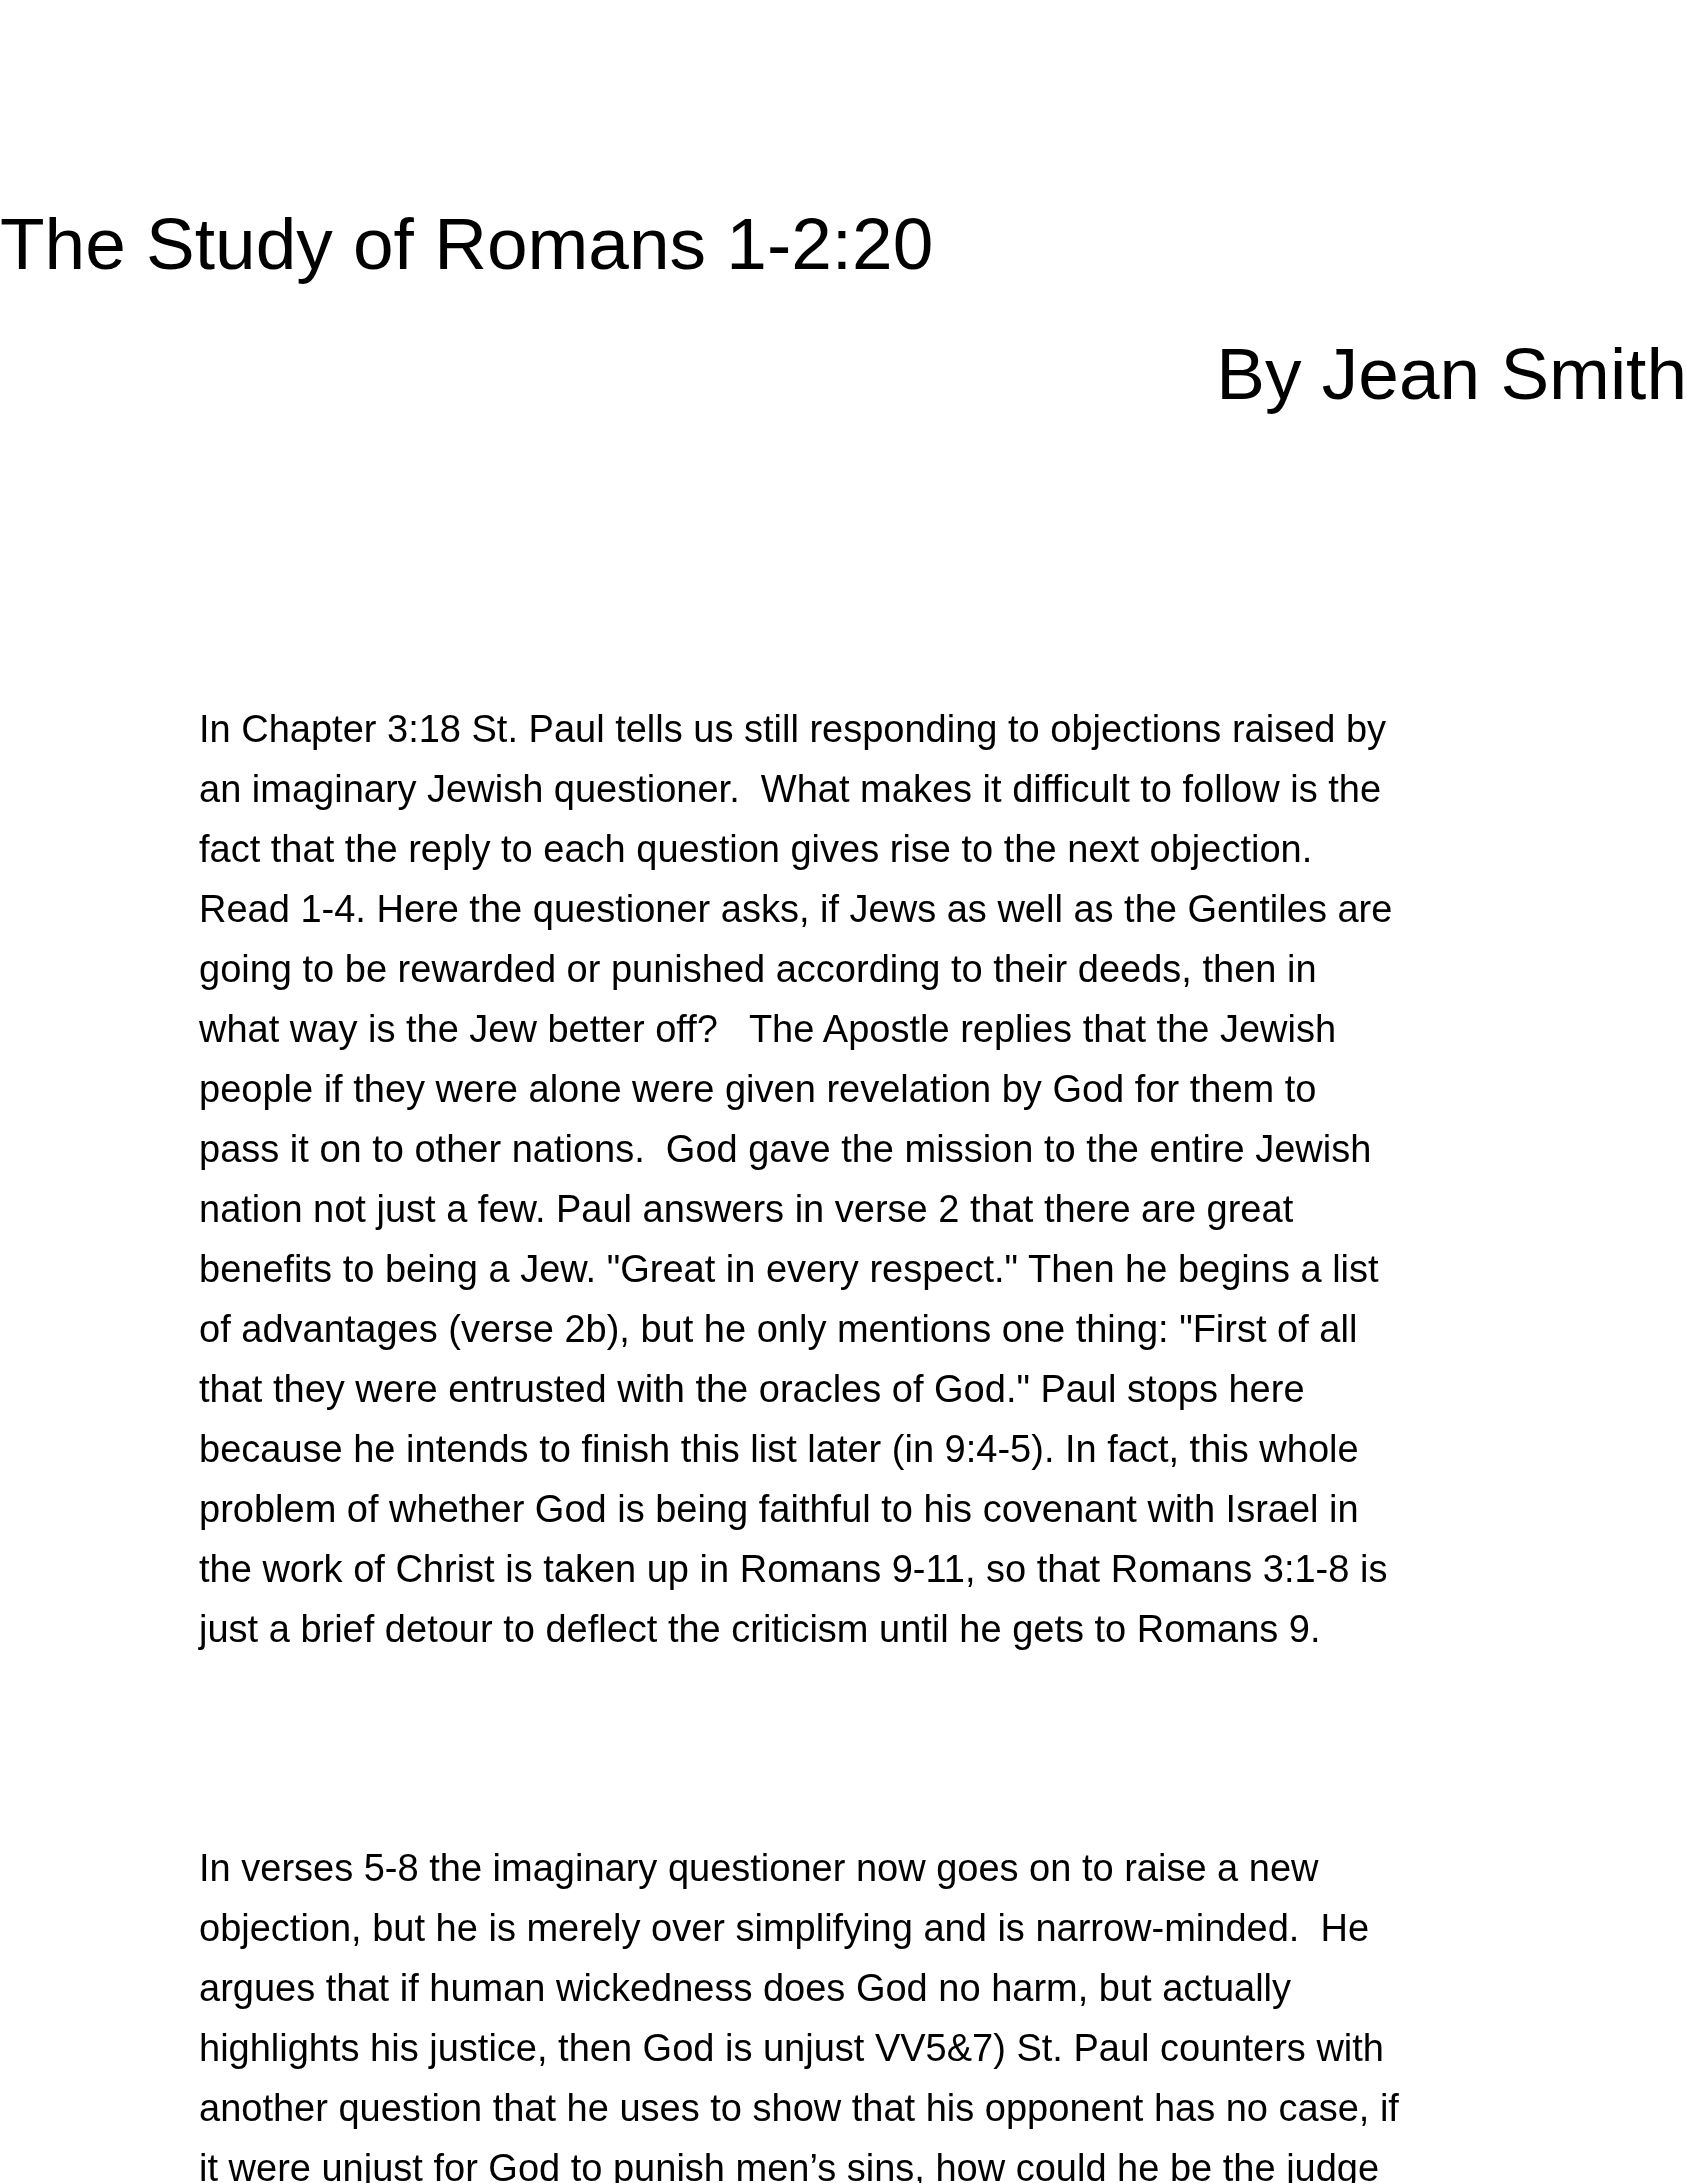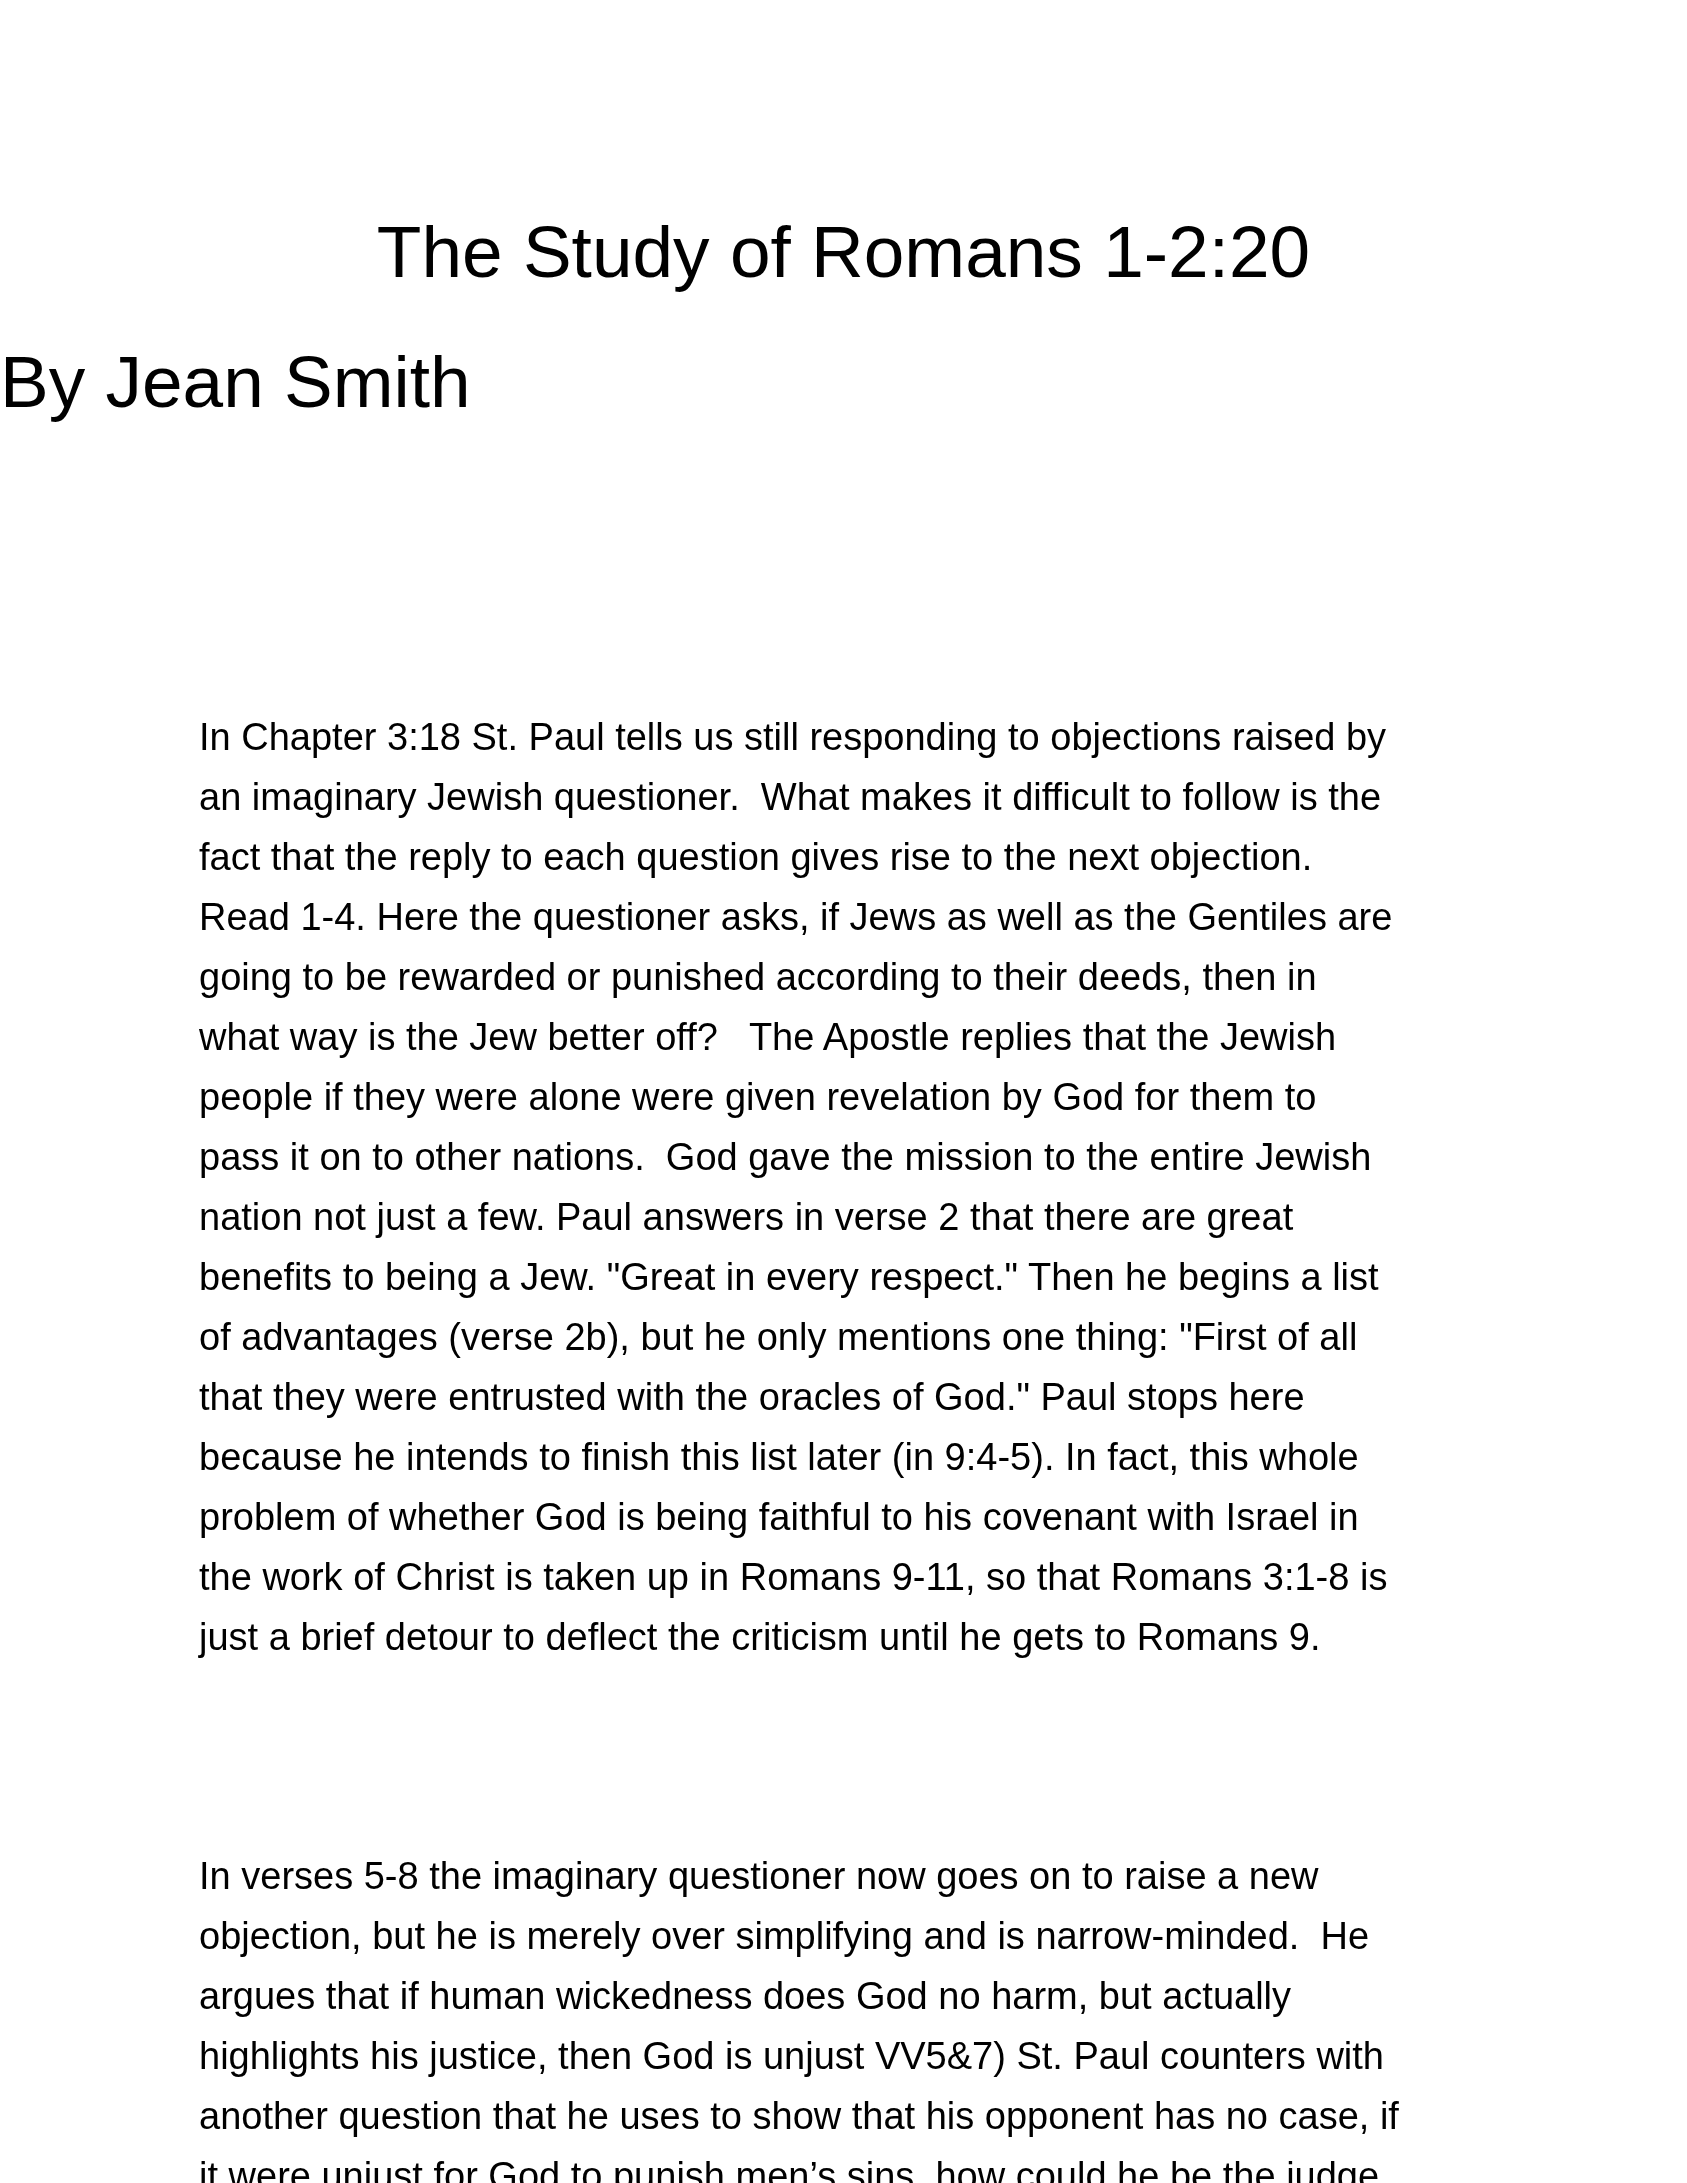--- a/index.html
+++ b/index.html
@@ -12,33 +12,32 @@
     width: 1687px;
     height: 2183px;
     background: #ffffff;
     box-sizing: border-box;
     padding-top: 189px;
     overflow: hidden;
     font-family: "Liberation Sans", "DejaVu Sans", sans-serif;
     color: #000000;
   }
   .doc-title {
-    margin: 8px;
+    margin: 0;
     font-size: 73px;
     line-height: 110px;
     font-weight: 400;
-    text-align: center;
     white-space: pre-wrap;
   }
   .doc-byline {
     margin: 20px 0 0 0;
     font-size: 73px;
     line-height: 110px;
     font-weight: 400;
-    text-align: left;
+    text-align: right;
     white-space: pre-wrap;
   }
   .doc-body {
     margin: 149px 66px 0 198px;
     font-size: 38px;
     line-height: 60px;
     font-weight: 400;
     white-space: pre-wrap;
   }
   .doc-body p {

